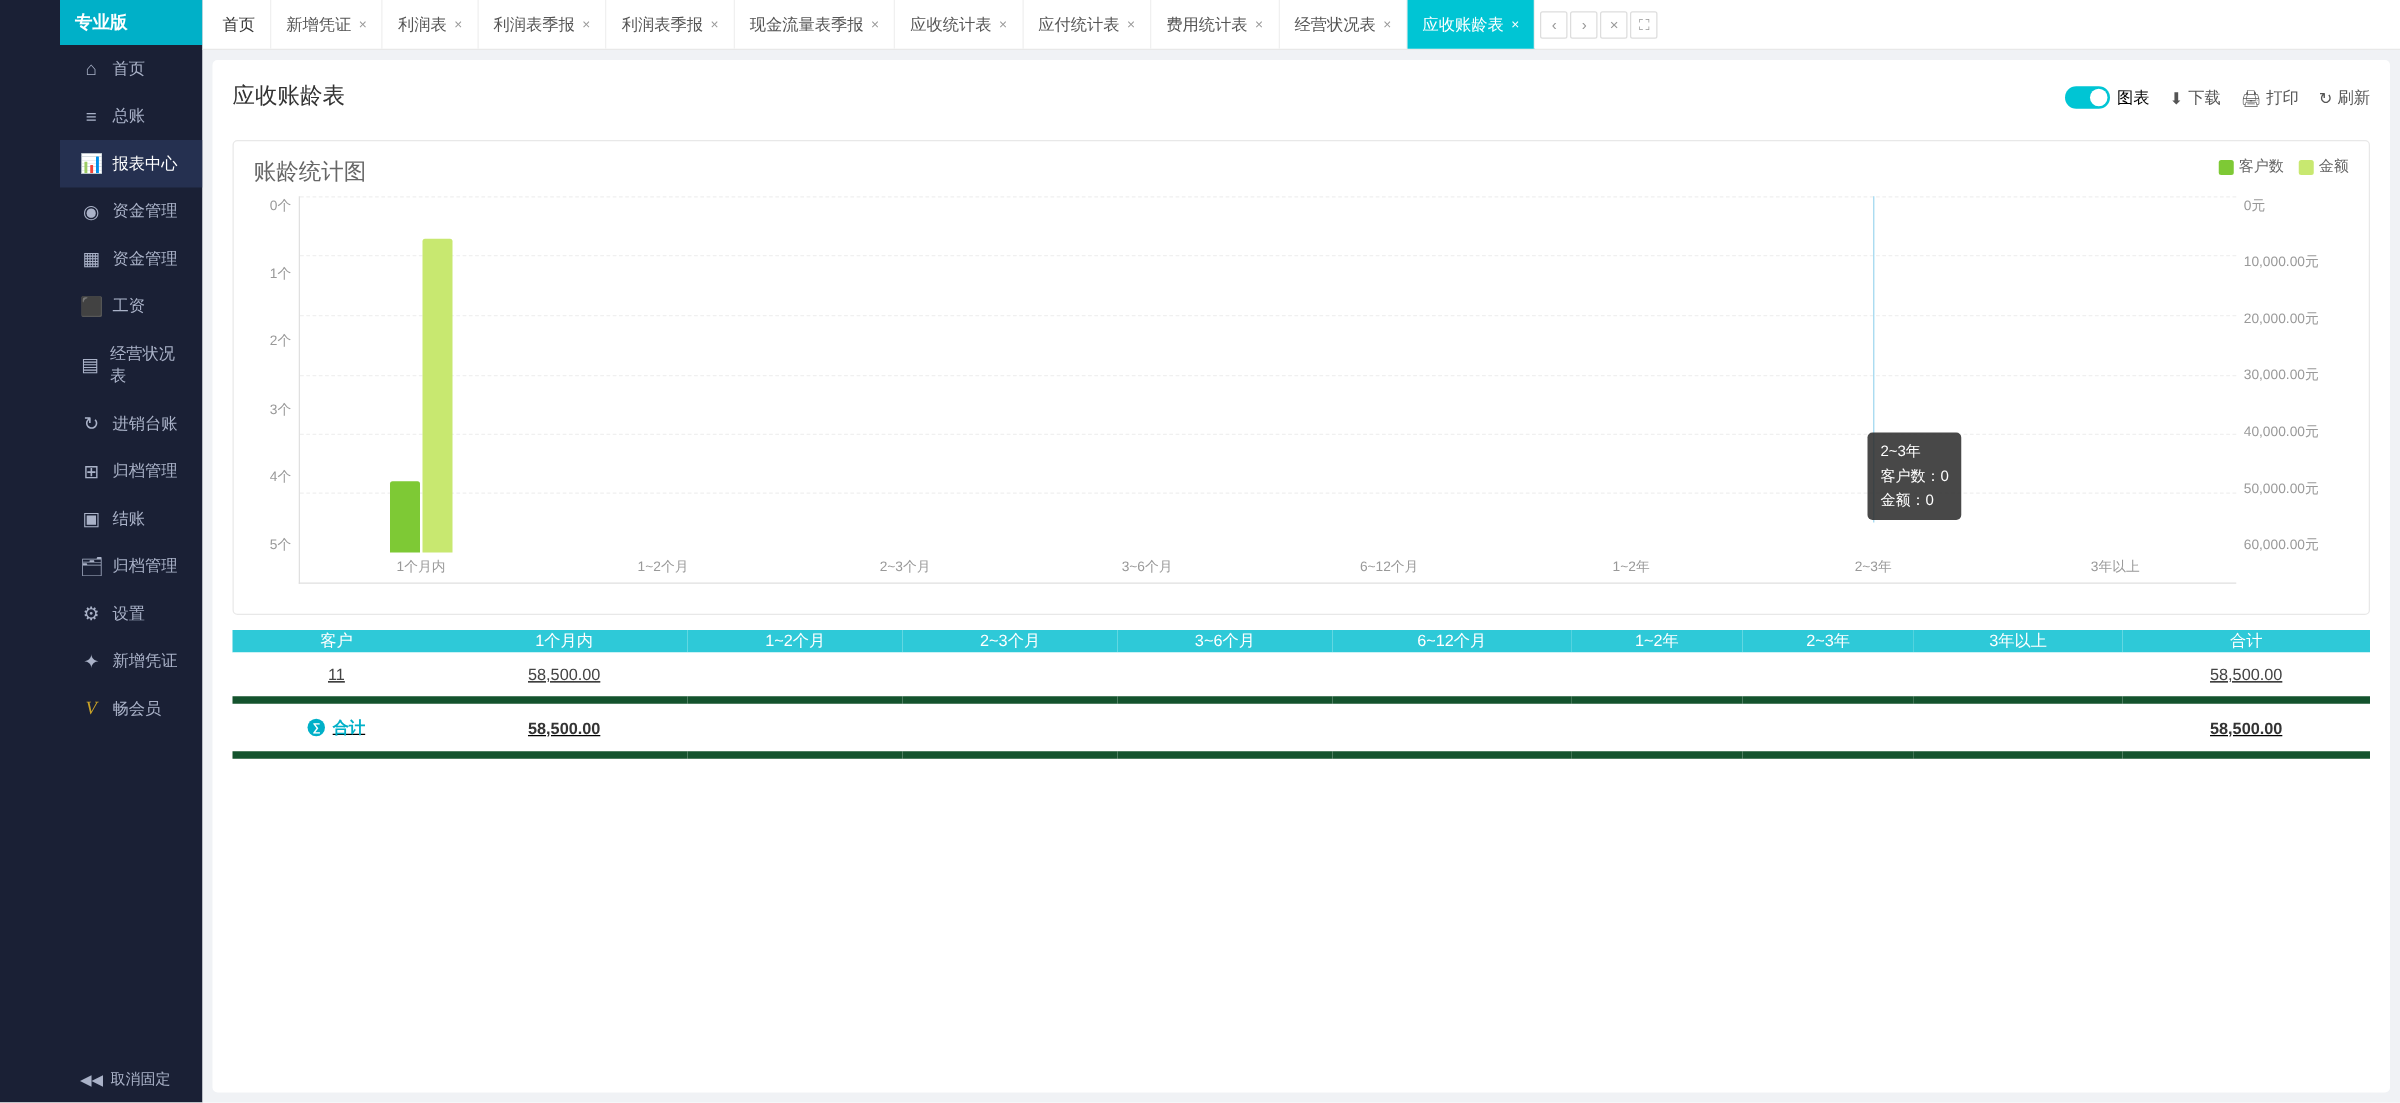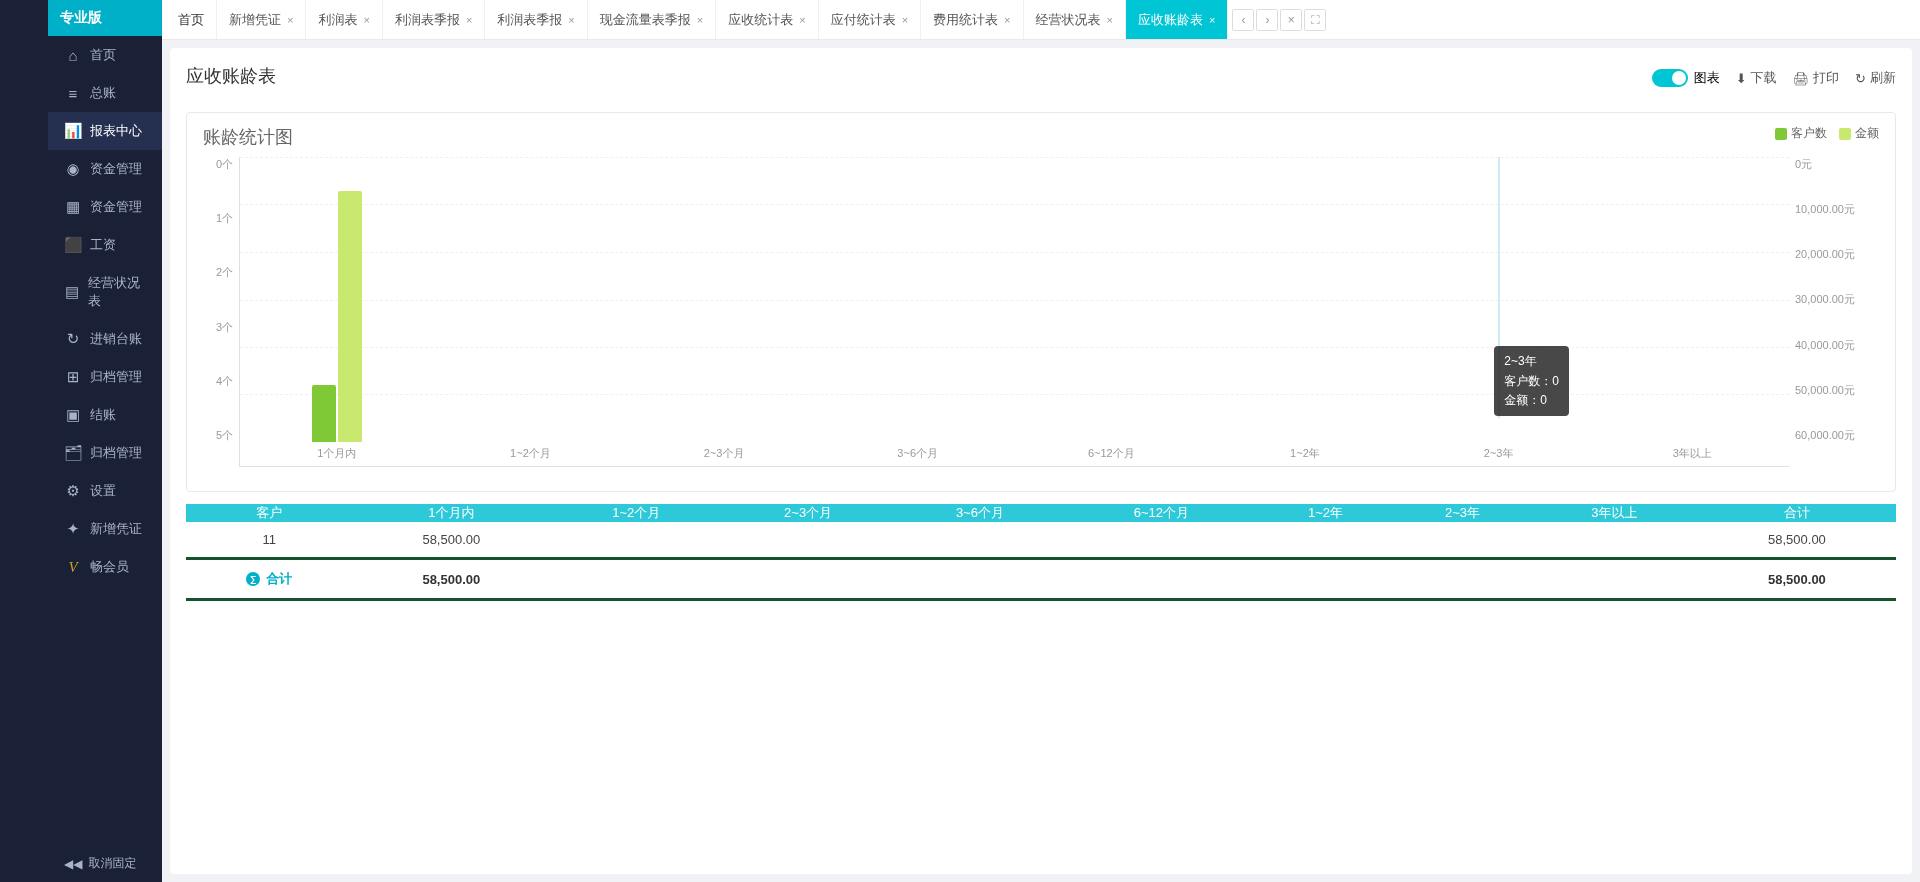--- a/index.html
+++ b/index.html
@@ -291,21 +291,22 @@
       color: white;
     }
     .data-table thead th {
       padding: 0 8px;
       text-align: center;
       font-weight: 500;
       border: none;
     }
     .data-table tbody tr {
       background: white;
-      border-bottom: 3px solid #14532d;
+      border-bottom: 6px solid #14532d;
+      text-decoration: underline;
     }
     .data-table tbody td {
       padding: 10px 8px;
       text-align: center;
       color: #444;
     }
     .data-table tbody tr.total-row td {
       font-weight: bold;
       color: #333;
     }

